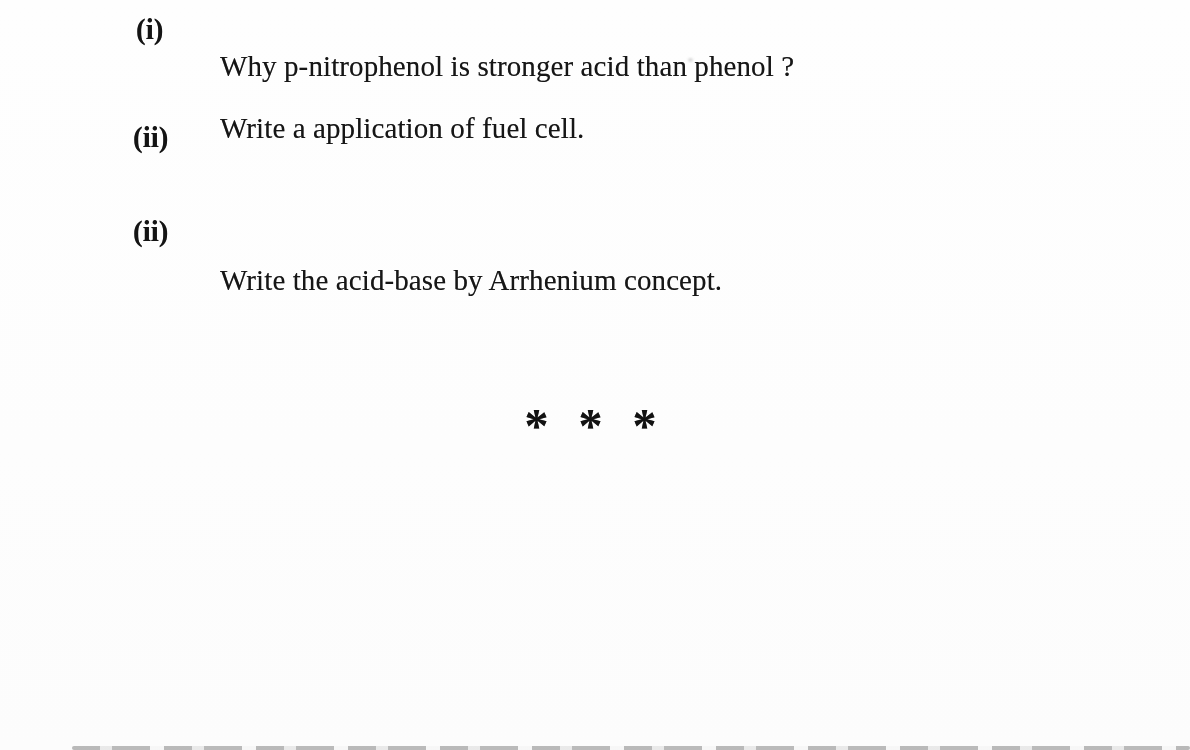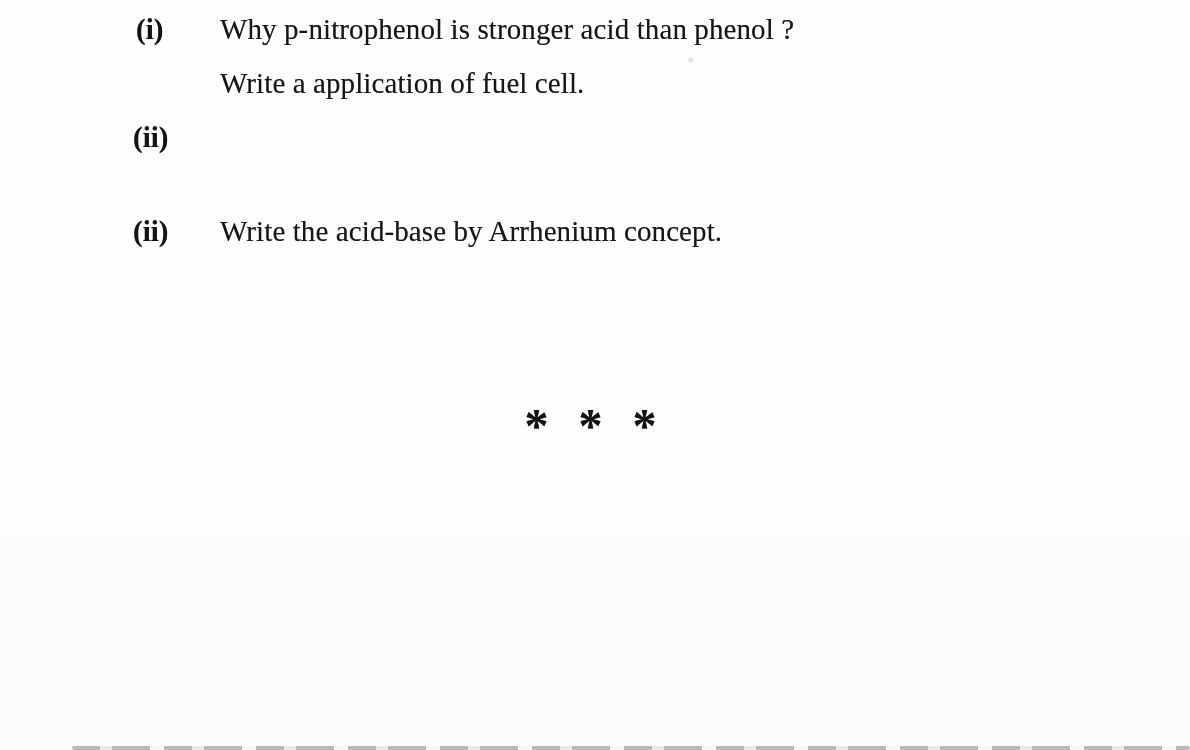--- a/index.html
+++ b/index.html
@@ -30,20 +30,21 @@
   }
   .q-line {
     position: absolute;
     left: 220px;
     font-size: 29px;
     color: #161616;
     line-height: 1.2;
     text-shadow: 0 0 0.6px rgba(20,20,20,0.5);
     white-space: nowrap;
     letter-spacing: 0.1px;
+    margin-top: 37px;
   }
   .stars {
     position: absolute;
     top: 398px;
     left: 0;
     width: 100%;
     text-align: center;
     font-size: 48px;
     font-weight: bold;
     color: #121212;
@@ -77,25 +78,25 @@
     filter: blur(0.8px);
   }
 </style>
 </head>
 <body>
 
 <div class="page">
 
   <div class="q-label" style="left:136px; top:12px;">(i)</div>
   <div class="q-line" style="top:12px;">Why p-nitrophenol is stronger acid than phenol ?</div>
-  <div class="q-line" style="top:66px;">Write a application of fuel cell.</div>
+  <div class="q-line" style="top:74px;">Write a application of fuel cell.</div>
 
   <div class="q-label" style="left:133px; top:120px;">(ii)</div>
 
   <div class="q-label" style="left:133px; top:214px;">(ii)</div>
-  <div class="q-line" style="top:214px;">Write the acid-base by Arrhenium concept.</div>
+  <div class="q-line" style="top:226px;">Write the acid-base by Arrhenium concept.</div>
 
   <div class="stars">* * *</div>
 
   <div class="scan-speck"></div>
   <div class="scan-edge-bottom"></div>
 
 </div>
 
 </body></html>

